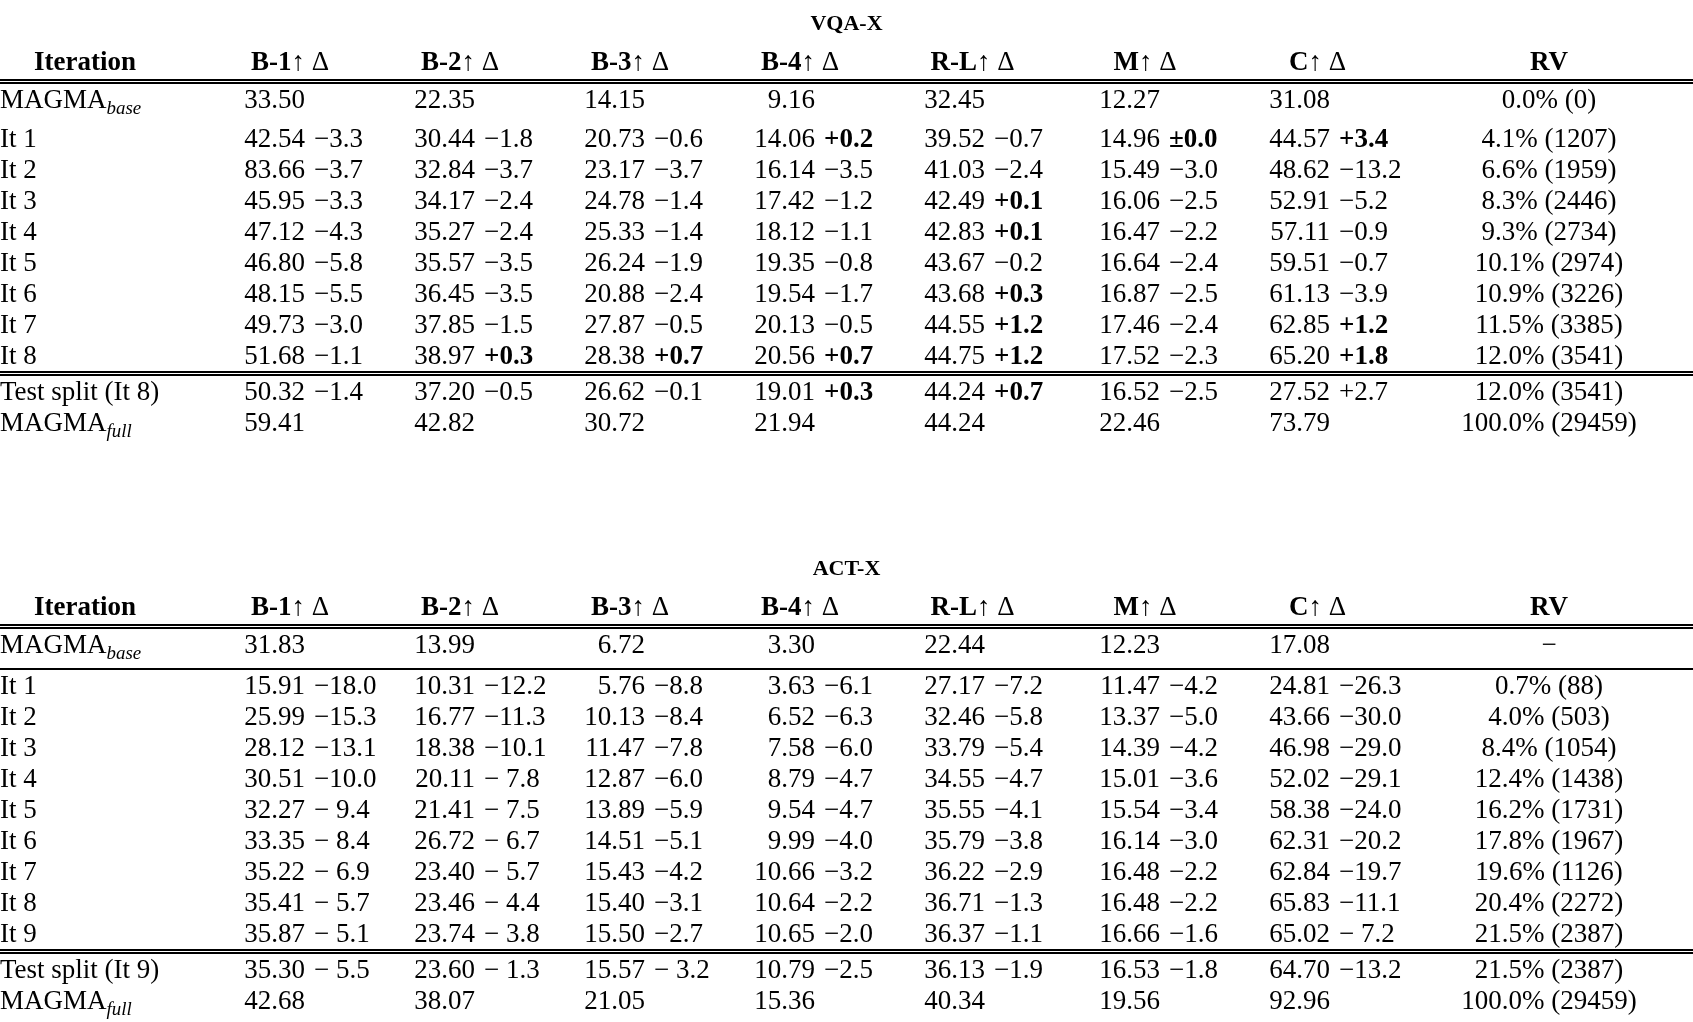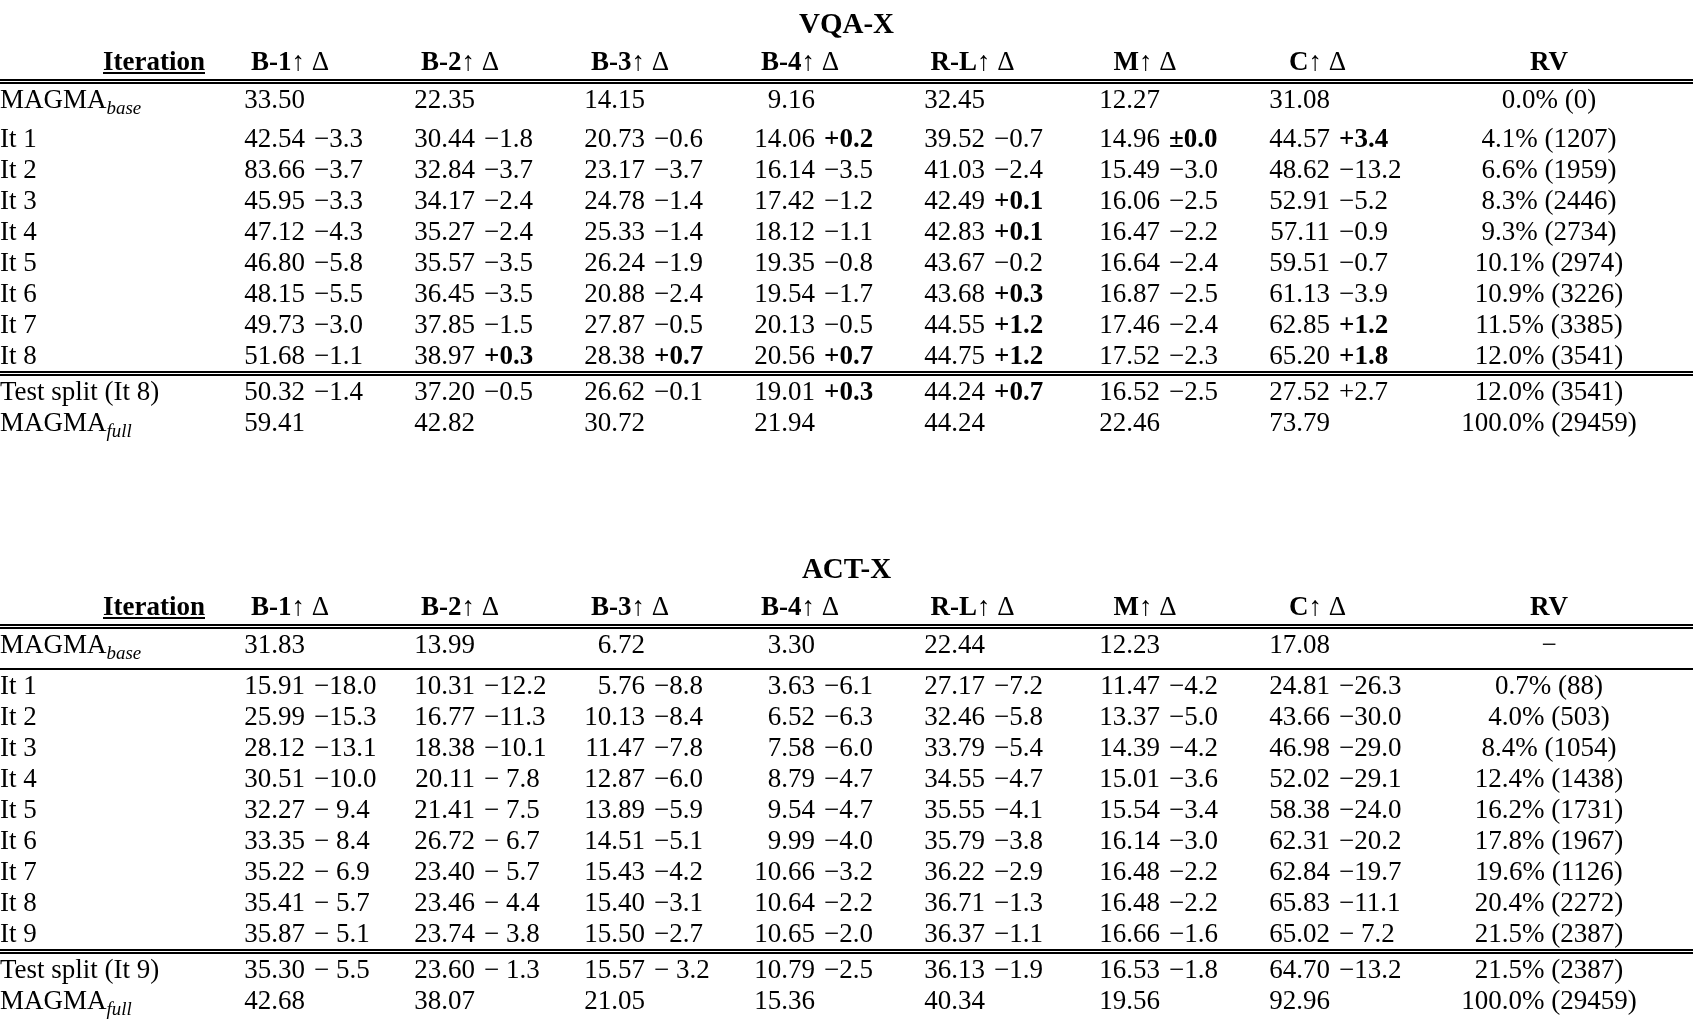--- a/index.html
+++ b/index.html
@@ -6,36 +6,36 @@
   body{
     width:1693px;height:1022px;
     font-family:"Liberation Serif","DejaVu Serif",serif;
     font-size:27px;color:#000;
     overflow:hidden;
   }
   .page{padding-top:6px;}
   .tbl-section{width:1693px;}
   .tbl-section.second{margin-top:104px;}
   .tbl-title{
-    text-align:center;font-weight:bold;font-size:29px;
+    text-align:center;font-weight:bold;font-size:22px;
     line-height:34px;margin-bottom:4px;
   }
   table.tbl{
     width:1693px;border-collapse:collapse;table-layout:fixed;
   }
   .tbl th,.tbl td{
     padding:0;line-height:31px;vertical-align:baseline;
     white-space:nowrap;overflow:visible;
   }
   .tbl thead th{
     font-weight:bold;text-align:center;
     border-bottom:5px double #000;
     line-height:35px;
   }
-  .tbl thead th.first{text-align:right;padding-left:21px;text-decoration:underline;}
+  .tbl thead th.first{text-align:left;padding-left:34px;}
   .tbl .hdr-rest{font-weight:normal;}
   .lab{padding-left:30px;text-align:left;}
   .lab sub{font-style:italic;font-size:70%;}
   .num{text-align:left;}
   .val{display:inline-block;min-width:100px;text-align:right;}
   .dlt{padding-left:9px;}
   .dlt.b{font-weight:bold;}
   .rv{text-align:center;}
   tr.rule-single>td{border-top:2px solid #000;}
   tr.rule-double>td{border-top:5px double #000;}

